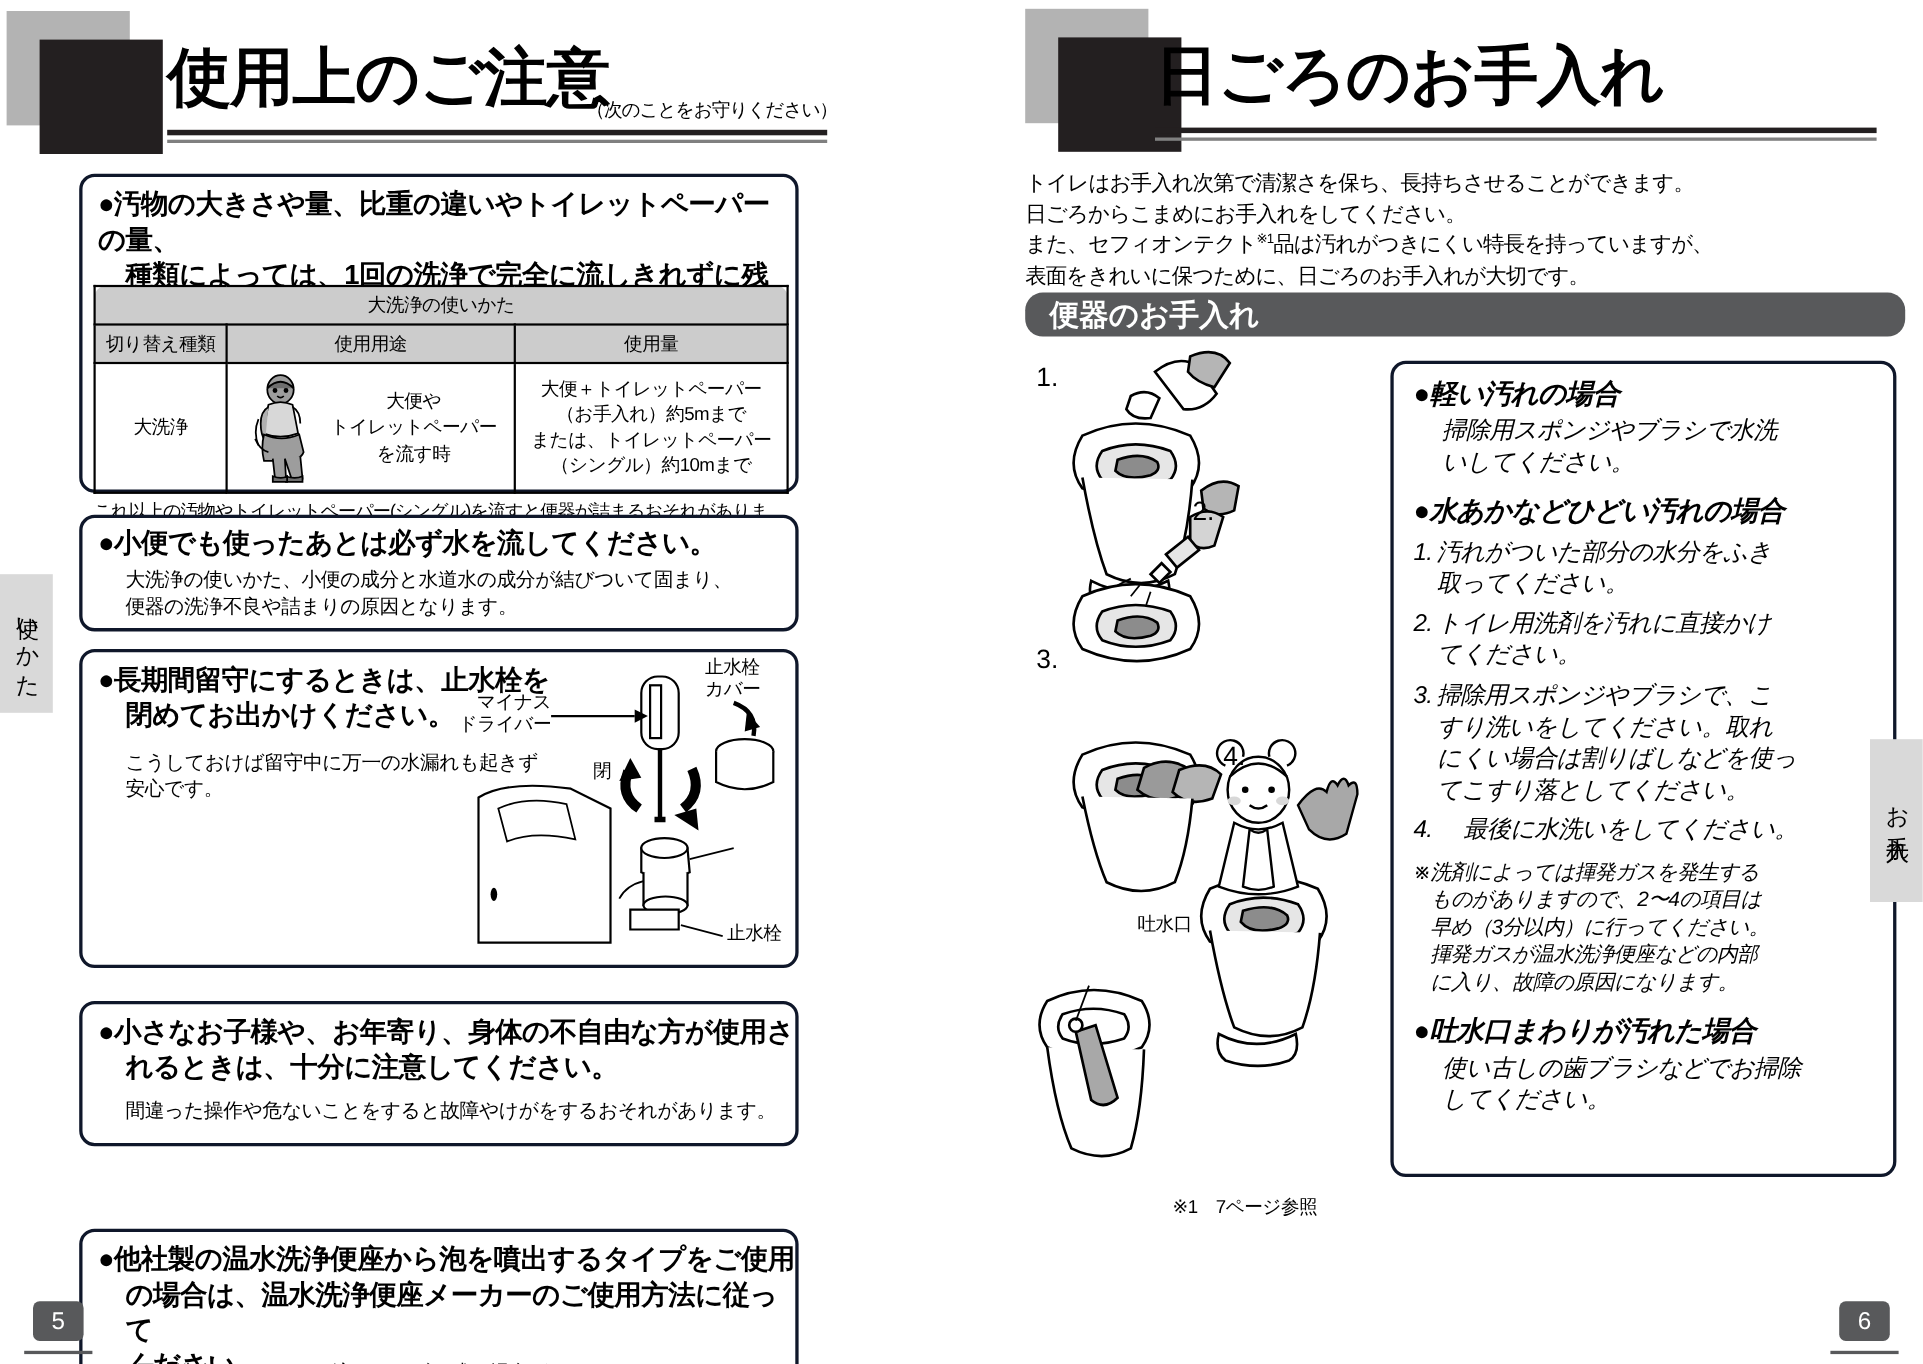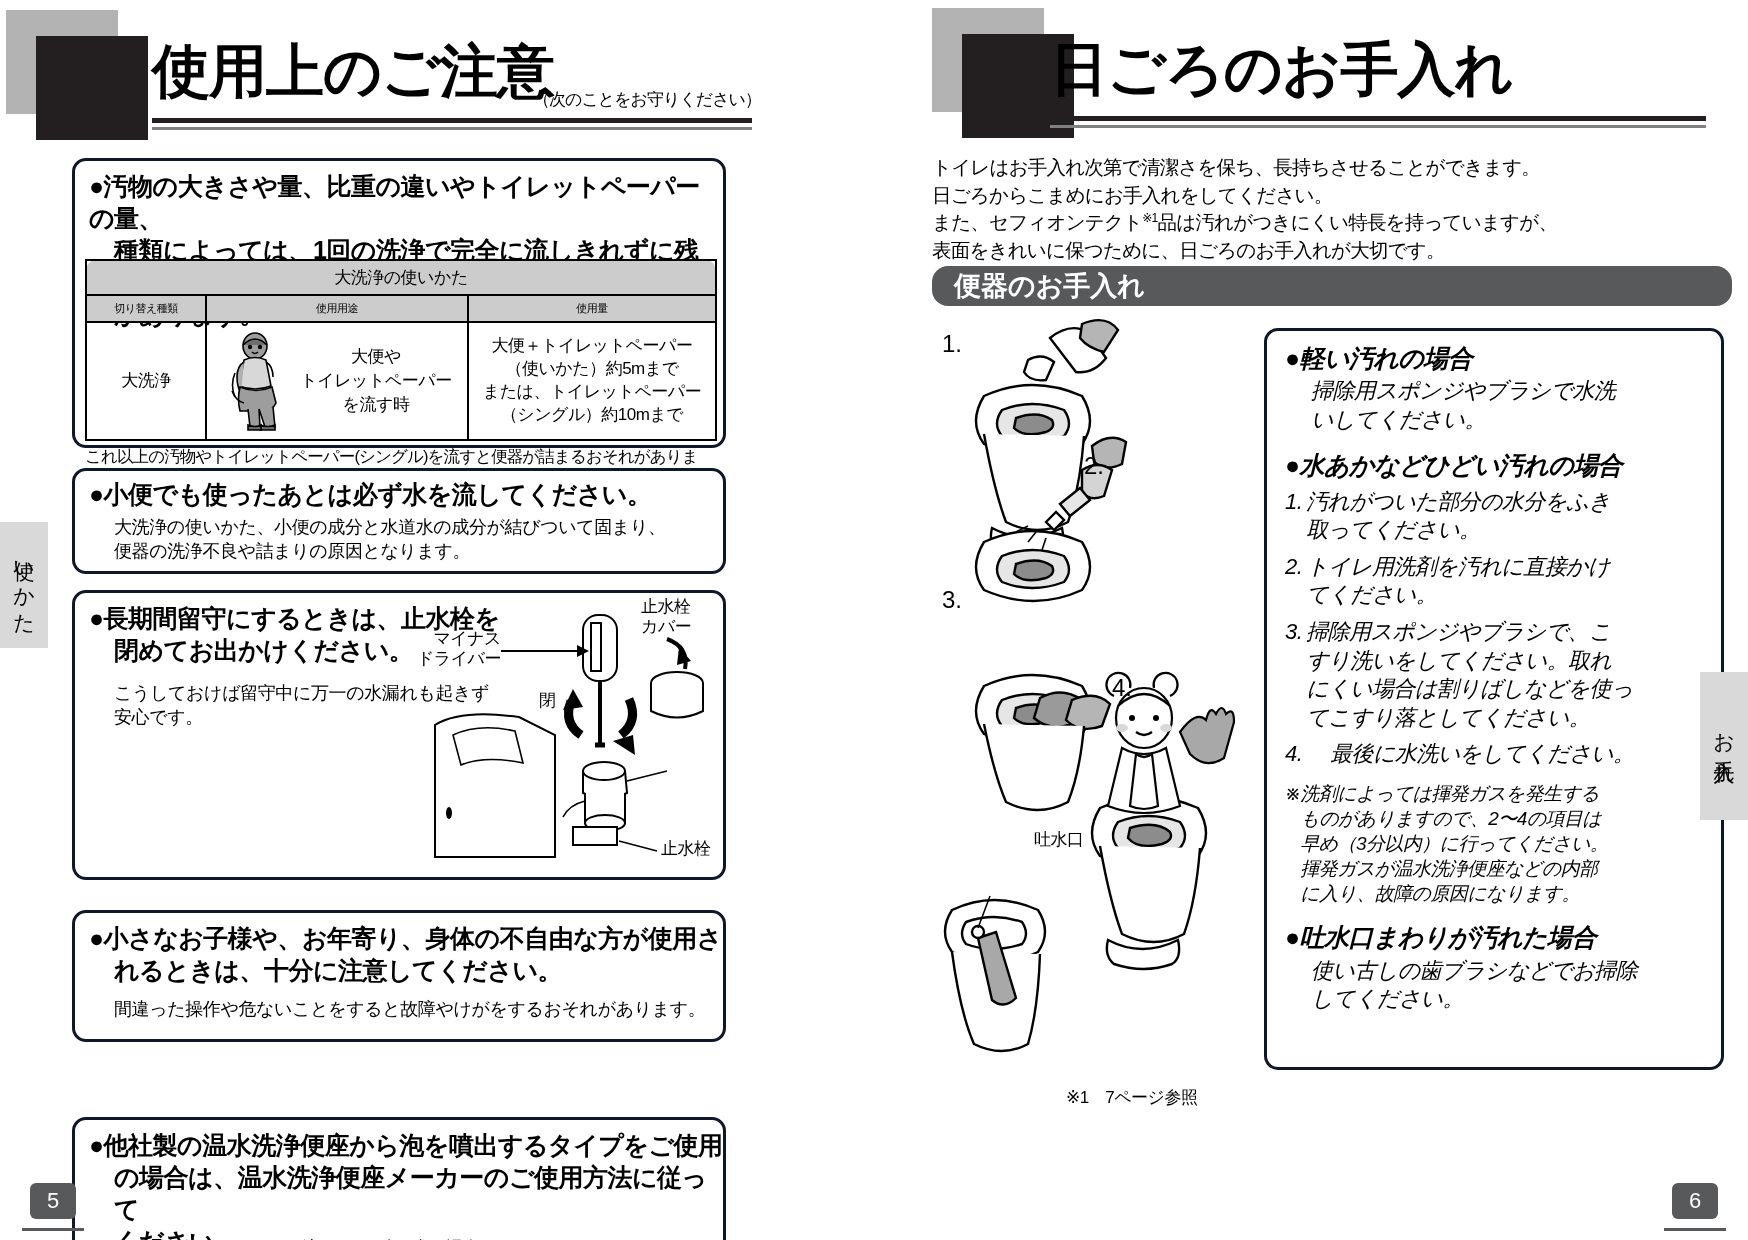--- a/index.html
+++ b/index.html
@@ -101,21 +101,21 @@
   .tbl-title {
     background: #cccccc;
     font-size: 17px;
     padding: 5px 0;
     border-top-left-radius: 10px;
     border-top-right-radius: 10px;
   }
   .tbl-hdr {
     background: #cccccc;
     padding: 5px 0;
-    font-size: 11px;
+    font-size: 17px;
     font-family: Liberation Serif, serif;
   }
   .tbl-note {
     font-size: 16.5px;
     letter-spacing: -0.9px;
     padding-top: 5px;
   }
   .cellpad { padding: 8px 6px; line-height: 1.35; }
 
   
@@ -272,21 +272,21 @@
               </span>
               <span style="text-align:center; line-height:1.4;">
                 <div>大便や</div>
                 <div>トイレットペーパー</div>
                 <div>を流す時</div>
               </span>
             </div>
           </td>
           <td class="cellpad">
             <div>大便＋トイレットペーパー</div>
-            <div>（使いかた）約5mまで</div>
+            <div>（お手入れ）約5mまで</div>
             <div>または、トイレットペーパー</div>
             <div>（シングル）約10mまで</div>
           </td>
         </tr>
       </tbody>
         </table>
       <div class="tbl-note">これ以上の汚物やトイレットペーパー(シングル)を流すと便器が詰まるおそれがあります。</div>
     </div>
   </div>
 

